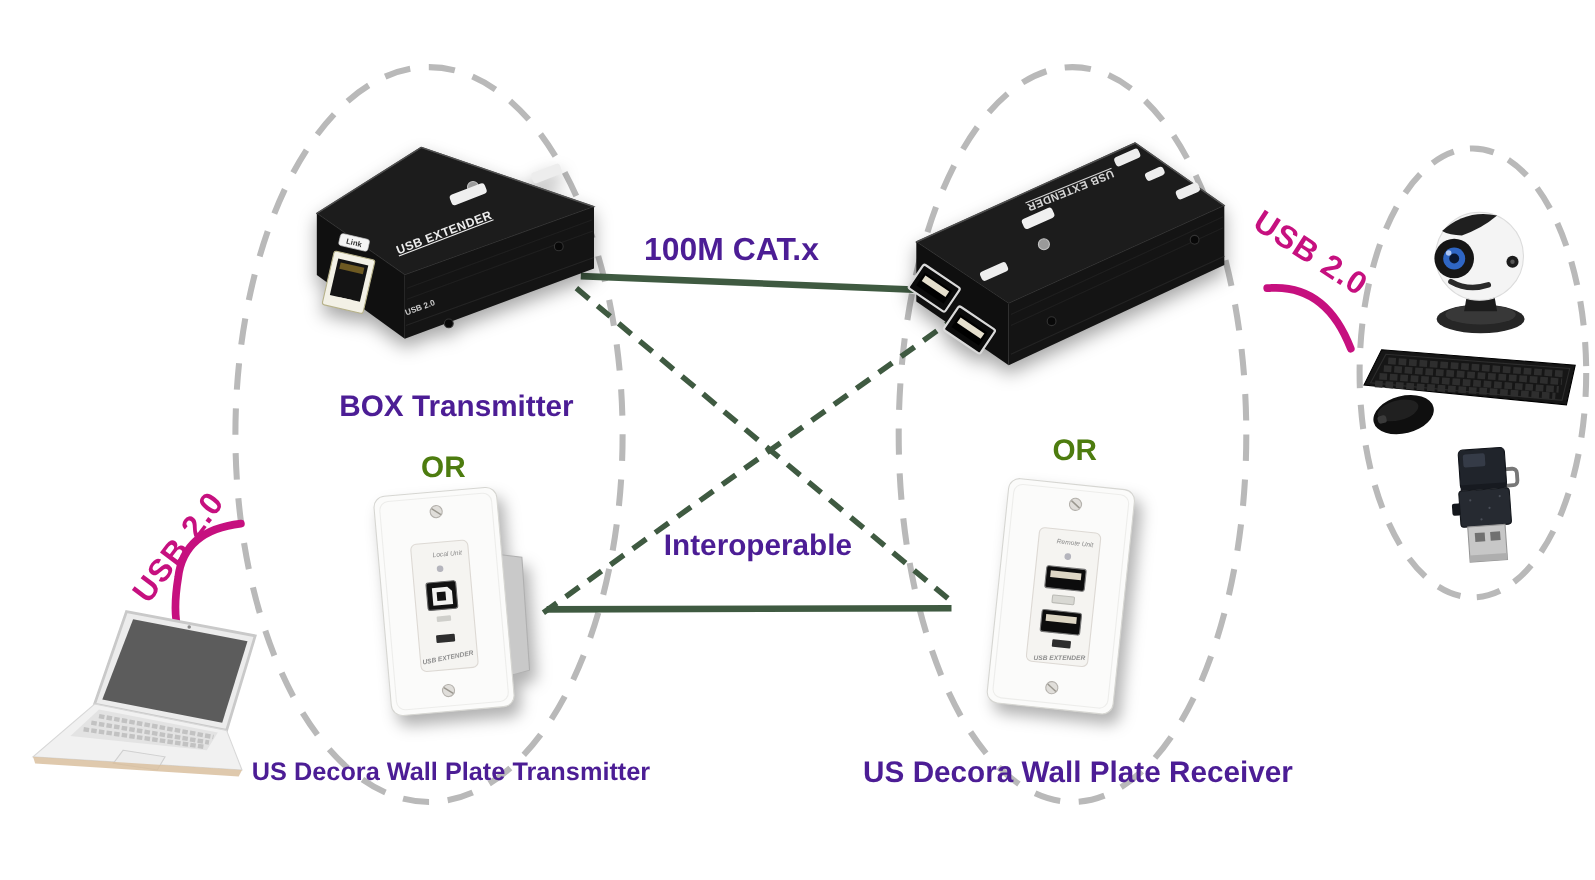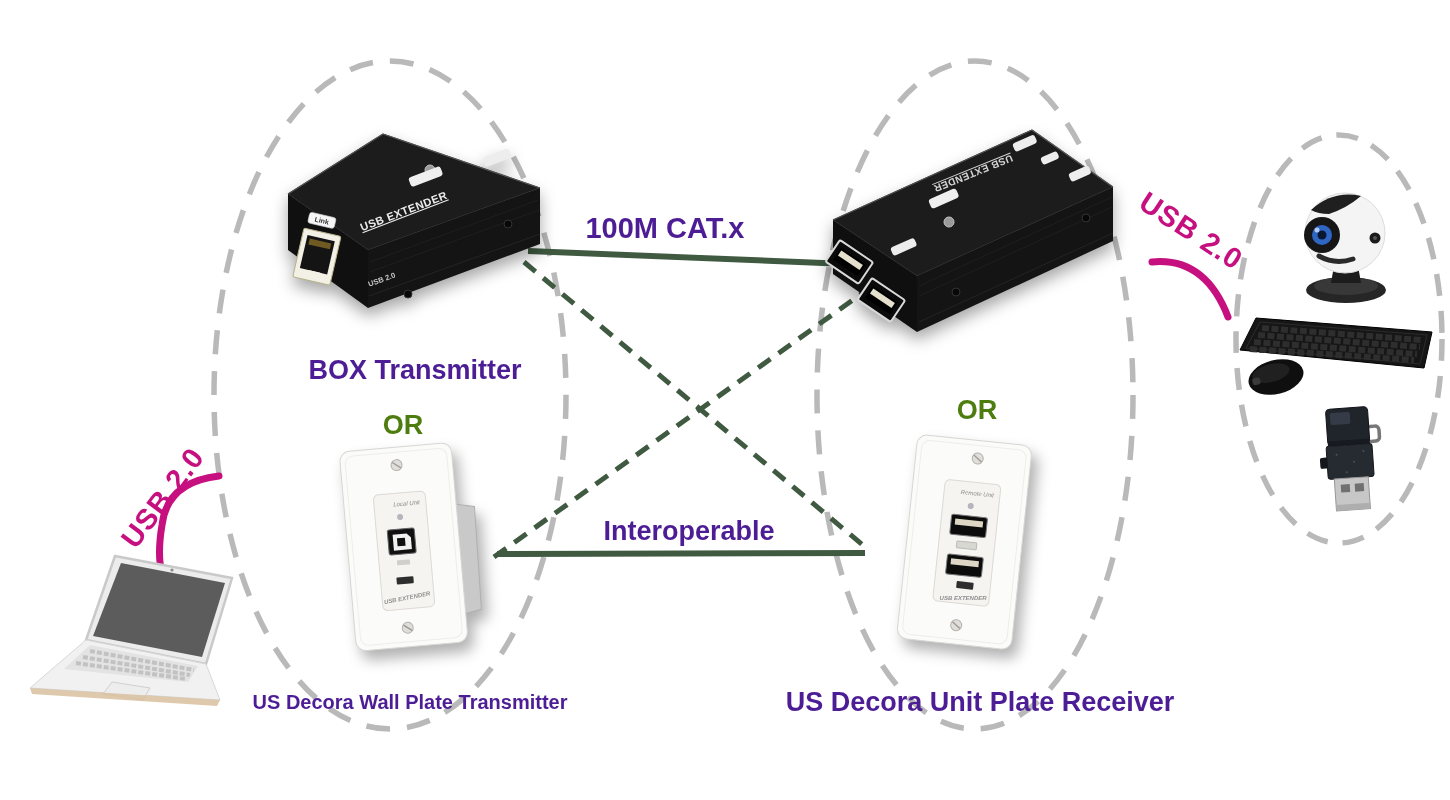--- a/index.html
+++ b/index.html
@@ -6,27 +6,27 @@
   #canvas{position:relative;width:1450px;height:800px;background:#ffffff;overflow:hidden;
           font-family:"Liberation Sans",sans-serif;}
   svg{display:block;}
   .layer{position:absolute;left:0;top:0;}
   .device{position:absolute;}
   .shadow-soft{filter:drop-shadow(6px 9px 7px rgba(0,0,0,0.30));}
   .shadow-box{filter:drop-shadow(0px 8px 8px rgba(0,0,0,0.35));}
   .label{position:absolute;font-weight:bold;color:#4c1d95;white-space:nowrap;
          transform:translate(-50%,-50%);line-height:1;}
   .lbl-cat{left:665px;top:228px;font-size:29px;}
-  .lbl-interop{left:689px;top:531px;font-size:27px;}
+  .lbl-interop{left:689px;top:496px;font-size:27px;}
   .lbl-boxtx{left:415px;top:370px;font-size:27px;}
   .lbl-boxrx{left:972px;top:370px;font-size:27px;}
   .lbl-or{font-size:27px;color:#4d7c0f;}
   .lbl-or-left{left:403px;top:425px;}
   .lbl-or-right{left:977px;top:410px;}
-  .lbl-walltx{left:410px;top:702px;font-size:20px;}
+  .lbl-walltx{left:410px;top:702px;font-size:23px;}
   .lbl-wallrx{left:980px;top:702px;font-size:27px;}
   .lbl-foot{left:710px;top:740px;font-size:23px;color:#c32026;font-style:italic;
             text-shadow:1.5px 1.5px 2px rgba(110,110,110,0.65);}
   .lbl-usb{font-size:29px;color:#c6107f;letter-spacing:1px;}
   .lbl-usb-right{left:1191px;top:231px;transform:translate(-50%,-50%) rotate(33deg);}
   .lbl-usb-left{left:163px;top:498px;transform:translate(-50%,-50%) rotate(-53deg);}
 </style>
 </head>
 <body>
 
@@ -250,17 +250,17 @@
       <rect x="31" y="100" width="34" height="6" fill="#aeaeae"></rect>
     </g>
   </svg>
 
   <div class="label lbl-cat">100M CAT.x</div>
   <div class="label lbl-interop">Interoperable</div>
   <div class="label lbl-boxtx">BOX Transmitter</div>
   <div class="label lbl-or lbl-or-left">OR</div>
   <div class="label lbl-or lbl-or-right">OR</div>
   <div class="label lbl-walltx">US Decora Wall Plate Transmitter</div>
-  <div class="label lbl-wallrx">US Decora Unit Plate Receiver</div>
+  <div class="label lbl-wallrx">US Decora Wall Plate Receiver</div>
   <div class="label lbl-usb lbl-usb-right">USB 2.0</div>
   <div class="label lbl-usb lbl-usb-left">USB 2.0</div>
 
 </div>
 
 </body></html>

